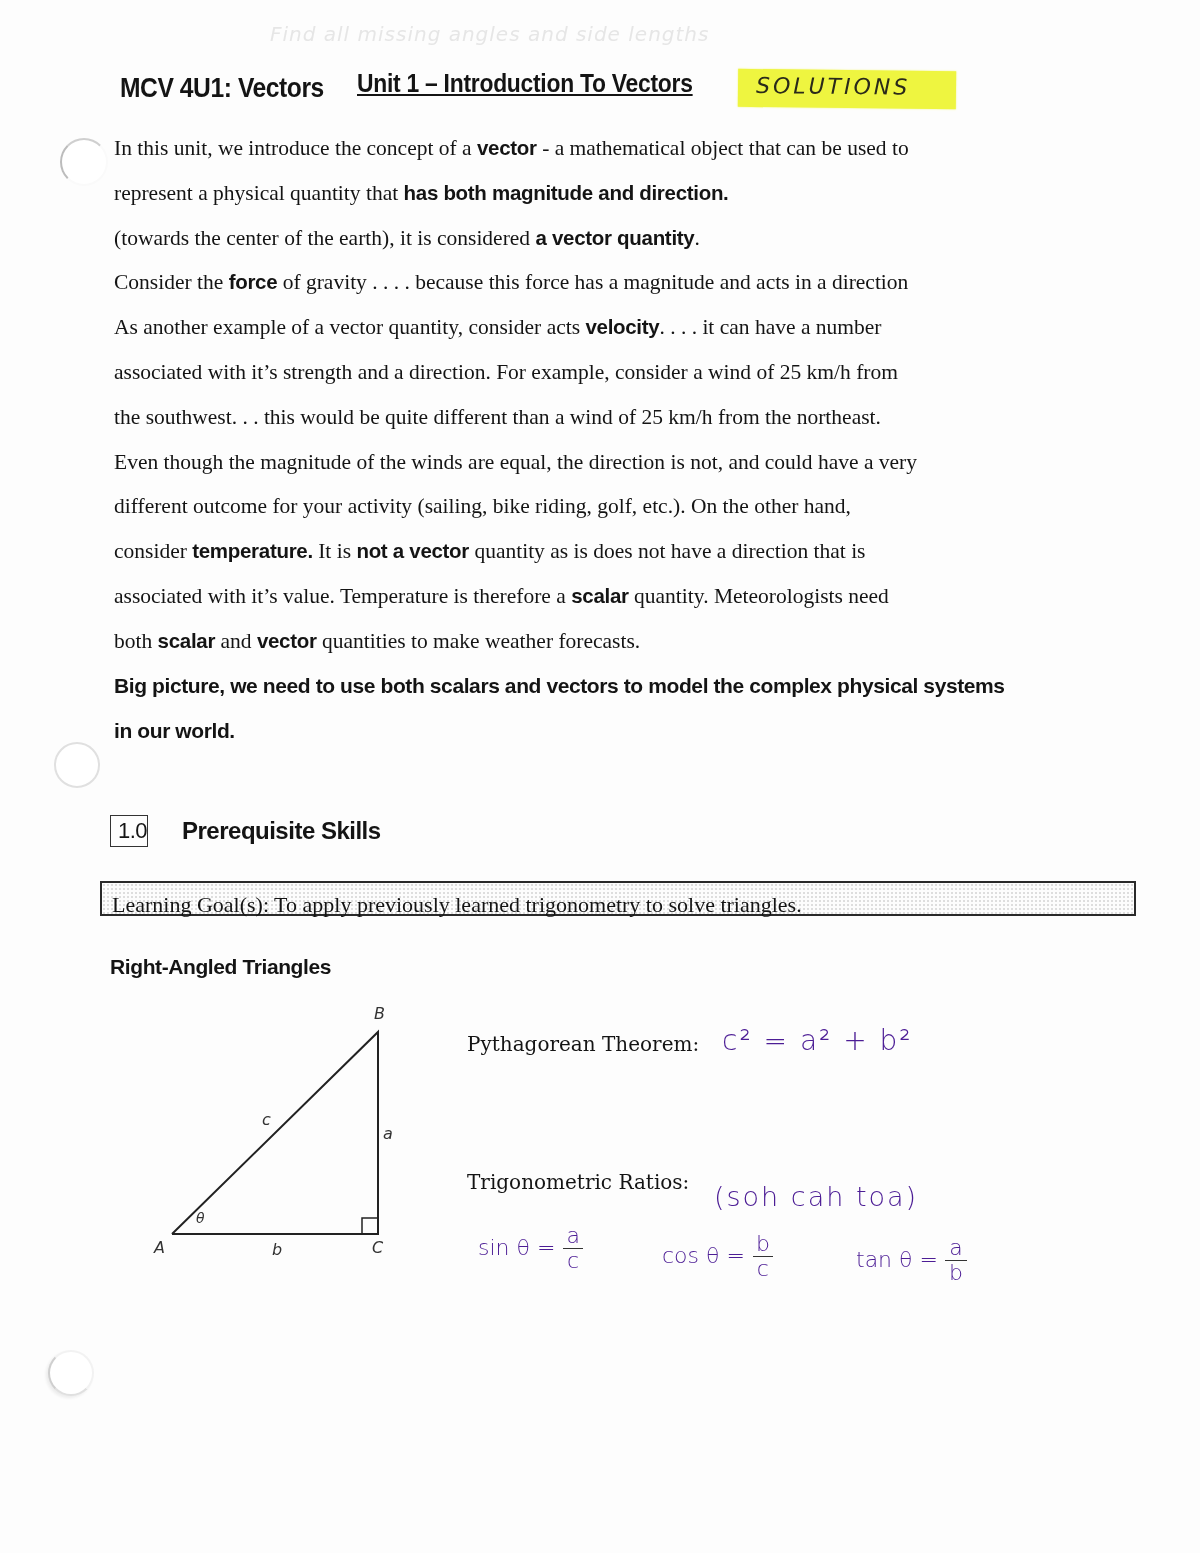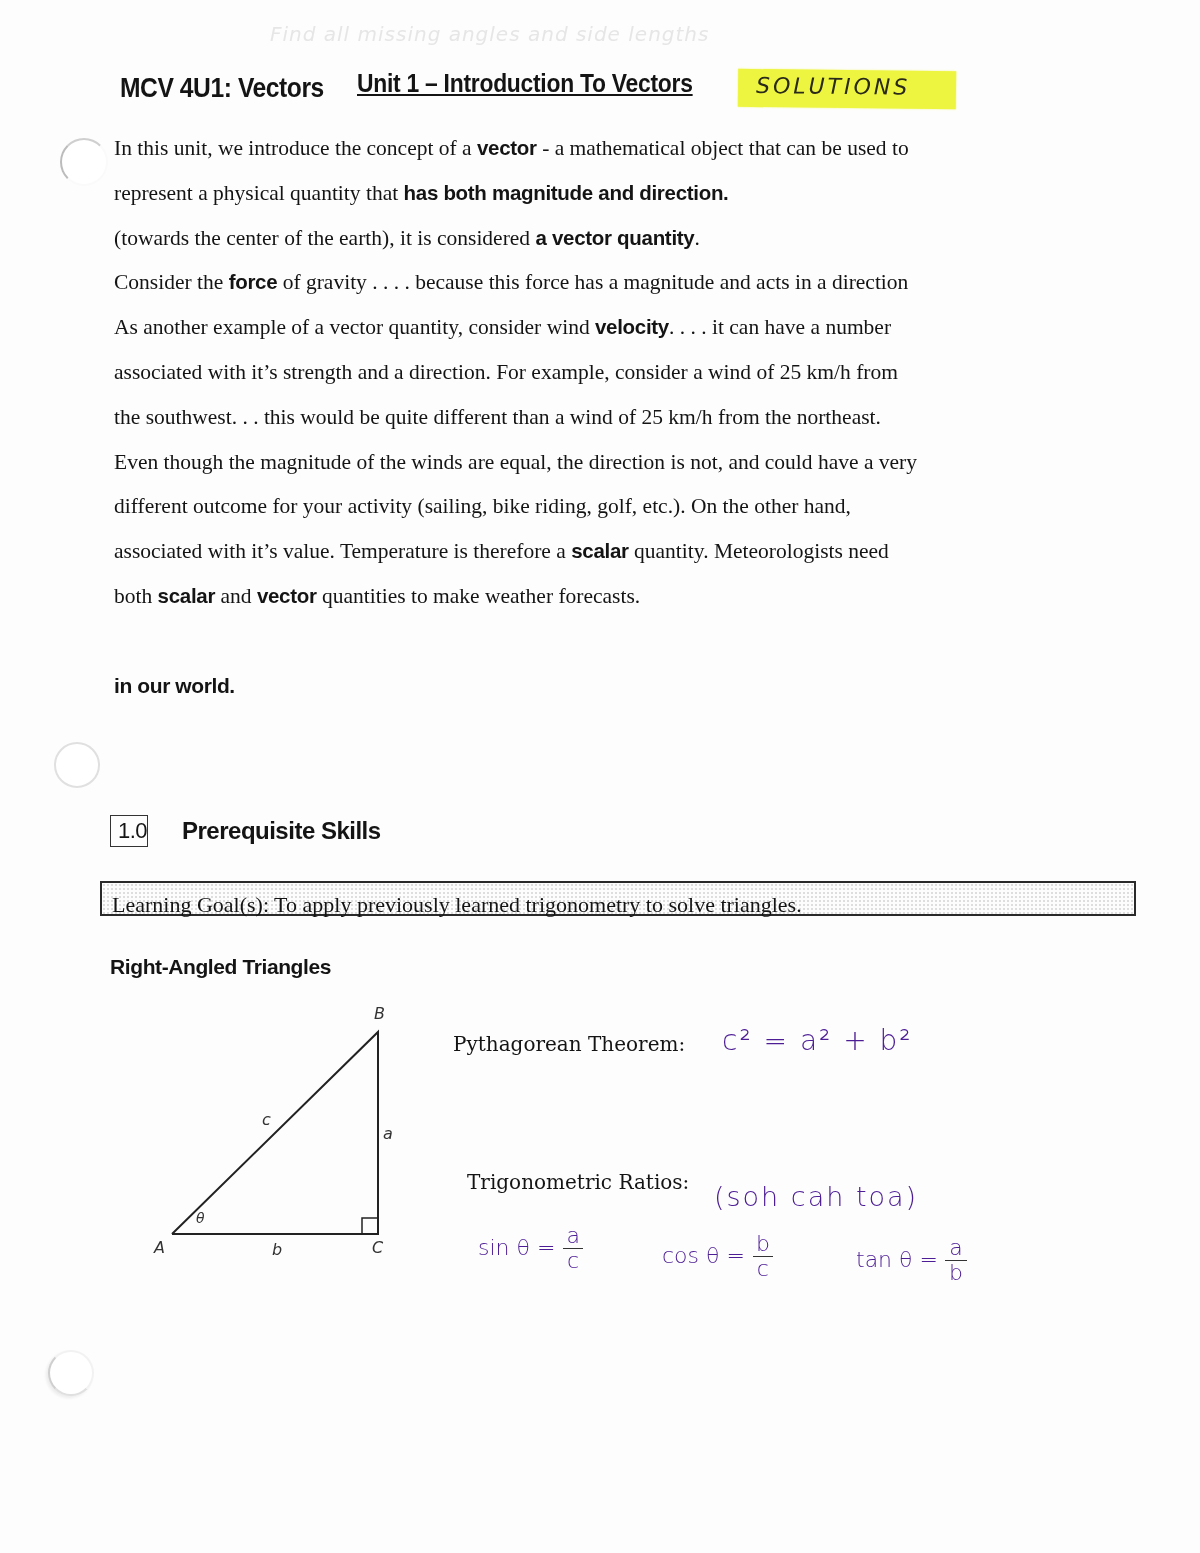--- a/index.html
+++ b/index.html
@@ -100,30 +100,32 @@
 </div>
 <div class="abs solutions">
   <span>SOLUTIONS</span>
 </div>
 
 <div class="abs para" style="top:126px;" id="intro">
     <p><span>In this unit, we introduce the concept of a </span><b>vector</b><span> - a mathematical object that can be used to</span></p>
     <p><span>represent a physical quantity that </span><b>has both magnitude and direction.</b></p>
     <p><span>(towards the center of the earth), it is considered </span><b>a vector quantity</b><span>.</span></p>
     <p><span>Consider the </span><b>force</b><span> of gravity . . . . because this force has a magnitude and acts in a direction</span></p>
-    <p><span>As another example of a vector quantity, consider wind </span><b>velocity</b><span>. . . . it can have a number</span></p>
+    <p><span>As another example of a vector quantity, consider acts </span><b>velocity</b><span>. . . . it can have a number</span></p>
     <p><span>associated with it’s strength and a direction.  For example, consider a wind of 25 km/h from</span></p>
     <p><span>the southwest. . .  this would be quite different than a wind of 25 km/h from the northeast.</span></p>
     <p><span>Even though the magnitude of the winds are equal, the direction is not, and could have a very</span></p>
     <p><span>different outcome for your activity (sailing, bike riding, golf, etc.).  On the other hand,</span></p>
+    <p><span>consider </span><b>temperature.</b><span>  It is </span><b>not a vector</b><span> quantity as is does not have a direction that is</span></p>
     <p><span>associated with it’s value.  Temperature is therefore a </span><b>scalar</b><span> quantity.  Meteorologists need</span></p>
     <p><span>both </span><b>scalar</b><span> and </span><b>vector</b><span> quantities to make weather forecasts.</span></p>
   </div>
 
 <div class="abs para" style="top:664px;">
+  <p class="boldline">Big picture, we need to use both scalars and vectors to model the complex physical systems</p>
   <p class="boldline">in our world.</p>
 </div>
 
 <div class="abs sec-num">1.0</div>
 <div class="abs sec-title">Prerequisite Skills</div>
 
 <div class="abs goal-box">
   <span>Learning Goal(s):  To apply previously learned trigonometry to solve triangles.</span>
 </div>
 
@@ -136,21 +138,21 @@
   </svg>
   <span class="tri-label" style="left:234px;top:4px;">B</span>
   <span class="tri-label" style="left:14px;top:238px;">A</span>
   <span class="tri-label" style="left:232px;top:238px;">C</span>
   <span class="tri-label" style="left:122px;top:110px;">c</span>
   <span class="tri-label" style="left:243px;top:124px;">a</span>
   <span class="tri-label" style="left:132px;top:240px;">b</span>
   <span class="tri-label" style="left:56px;top:210px;font-size:14px;">θ</span>
 </div>
 
-<div class="abs formula-label" style="left:453px;top:1032px;">Pythagorean Theorem:</div>
+<div class="abs formula-label" style="left:467px;top:1032px;">Pythagorean Theorem:</div>
 <div class="abs hand" style="left:722px;top:1024px;font-size:28px;letter-spacing:2px;">c² = a² + b²</div>
 
 <div class="abs formula-label" style="left:467px;top:1170px;">Trigonometric Ratios:</div>
 <div class="abs hand" style="left:714px;top:1160px;font-size:27px;letter-spacing:2px;margin-top:21px;">(soh  cah  toa)</div>
 
 <div class="abs hand" style="left:478px;top:1224px;font-size:22px;">
   <span>sin θ =</span>
   <span class="frac">
     <span class="num">a</span>
     <span class="den">c</span>

